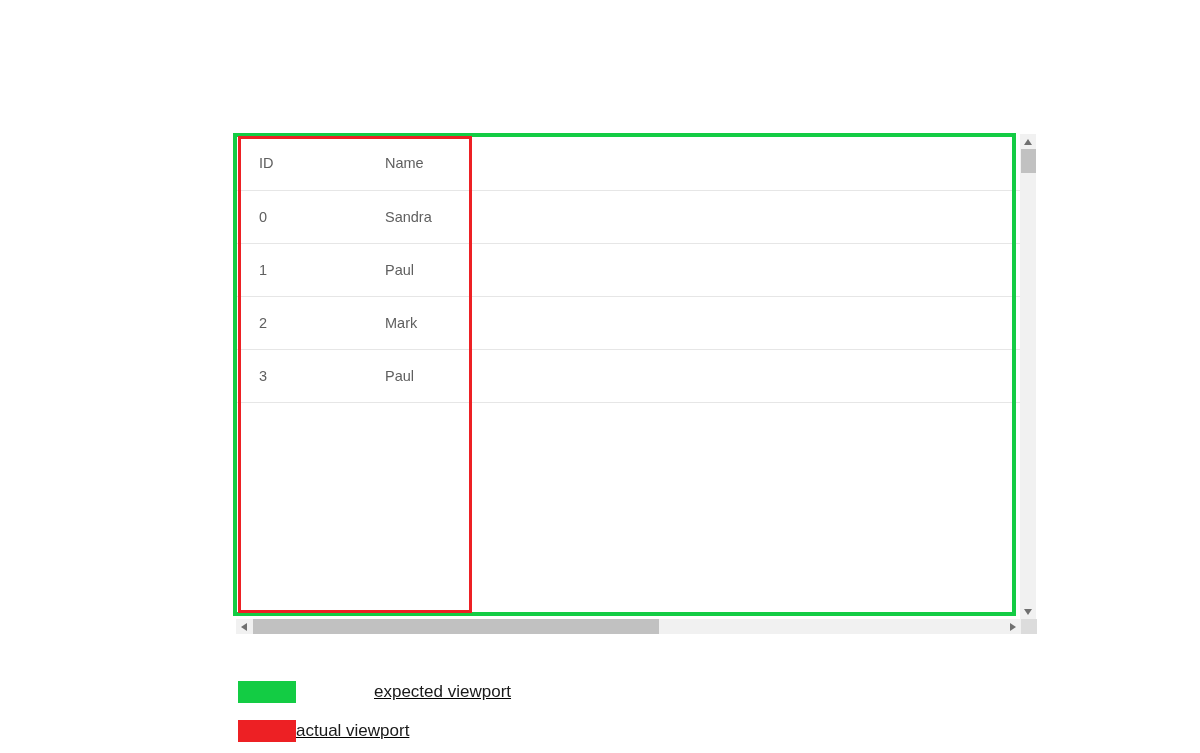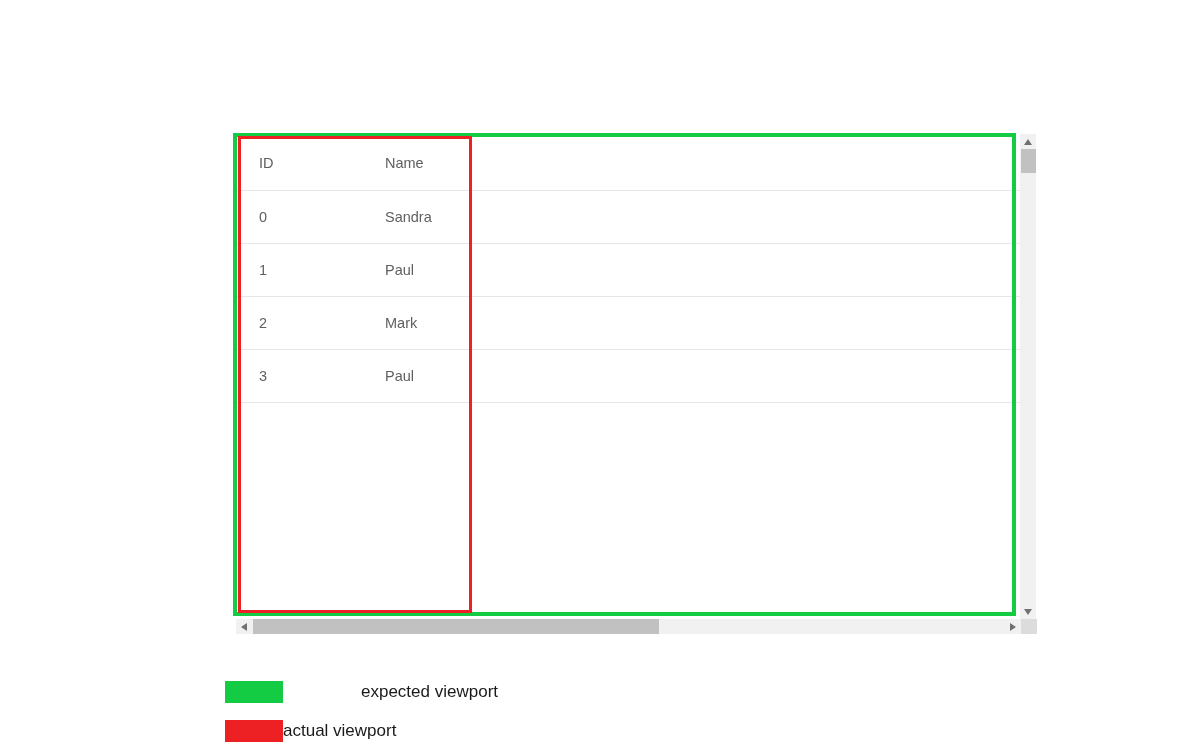--- a/index.html
+++ b/index.html
@@ -120,22 +120,23 @@
     position: absolute;
     left: 1021px; top: 619px;
     width: 16px; height: 15px;
     background: #dcdcdc;
     z-index: 30;
   }
 
   
   #legend {
     position: absolute;
-    left: 225px;
+    left: 238px;
     top: 672px;
+    text-decoration: underline;
   }
   .legend-row {
     display: flex;
     align-items: center;
     height: 39px;
   }
   .legend-swatch {
     width: 58px;
     height: 22px;
     flex: none;

